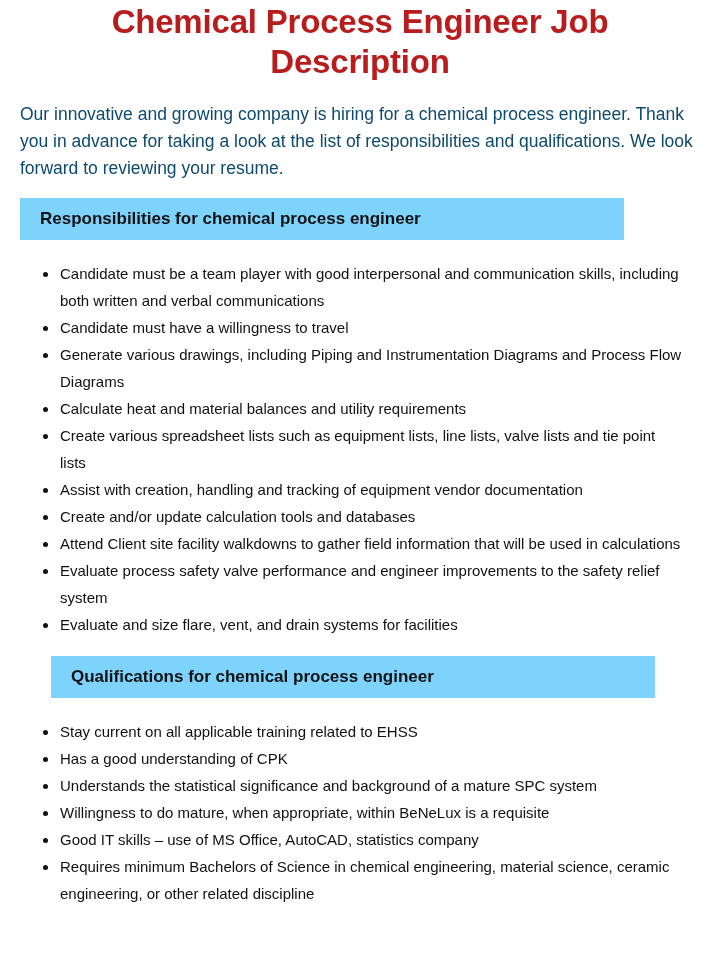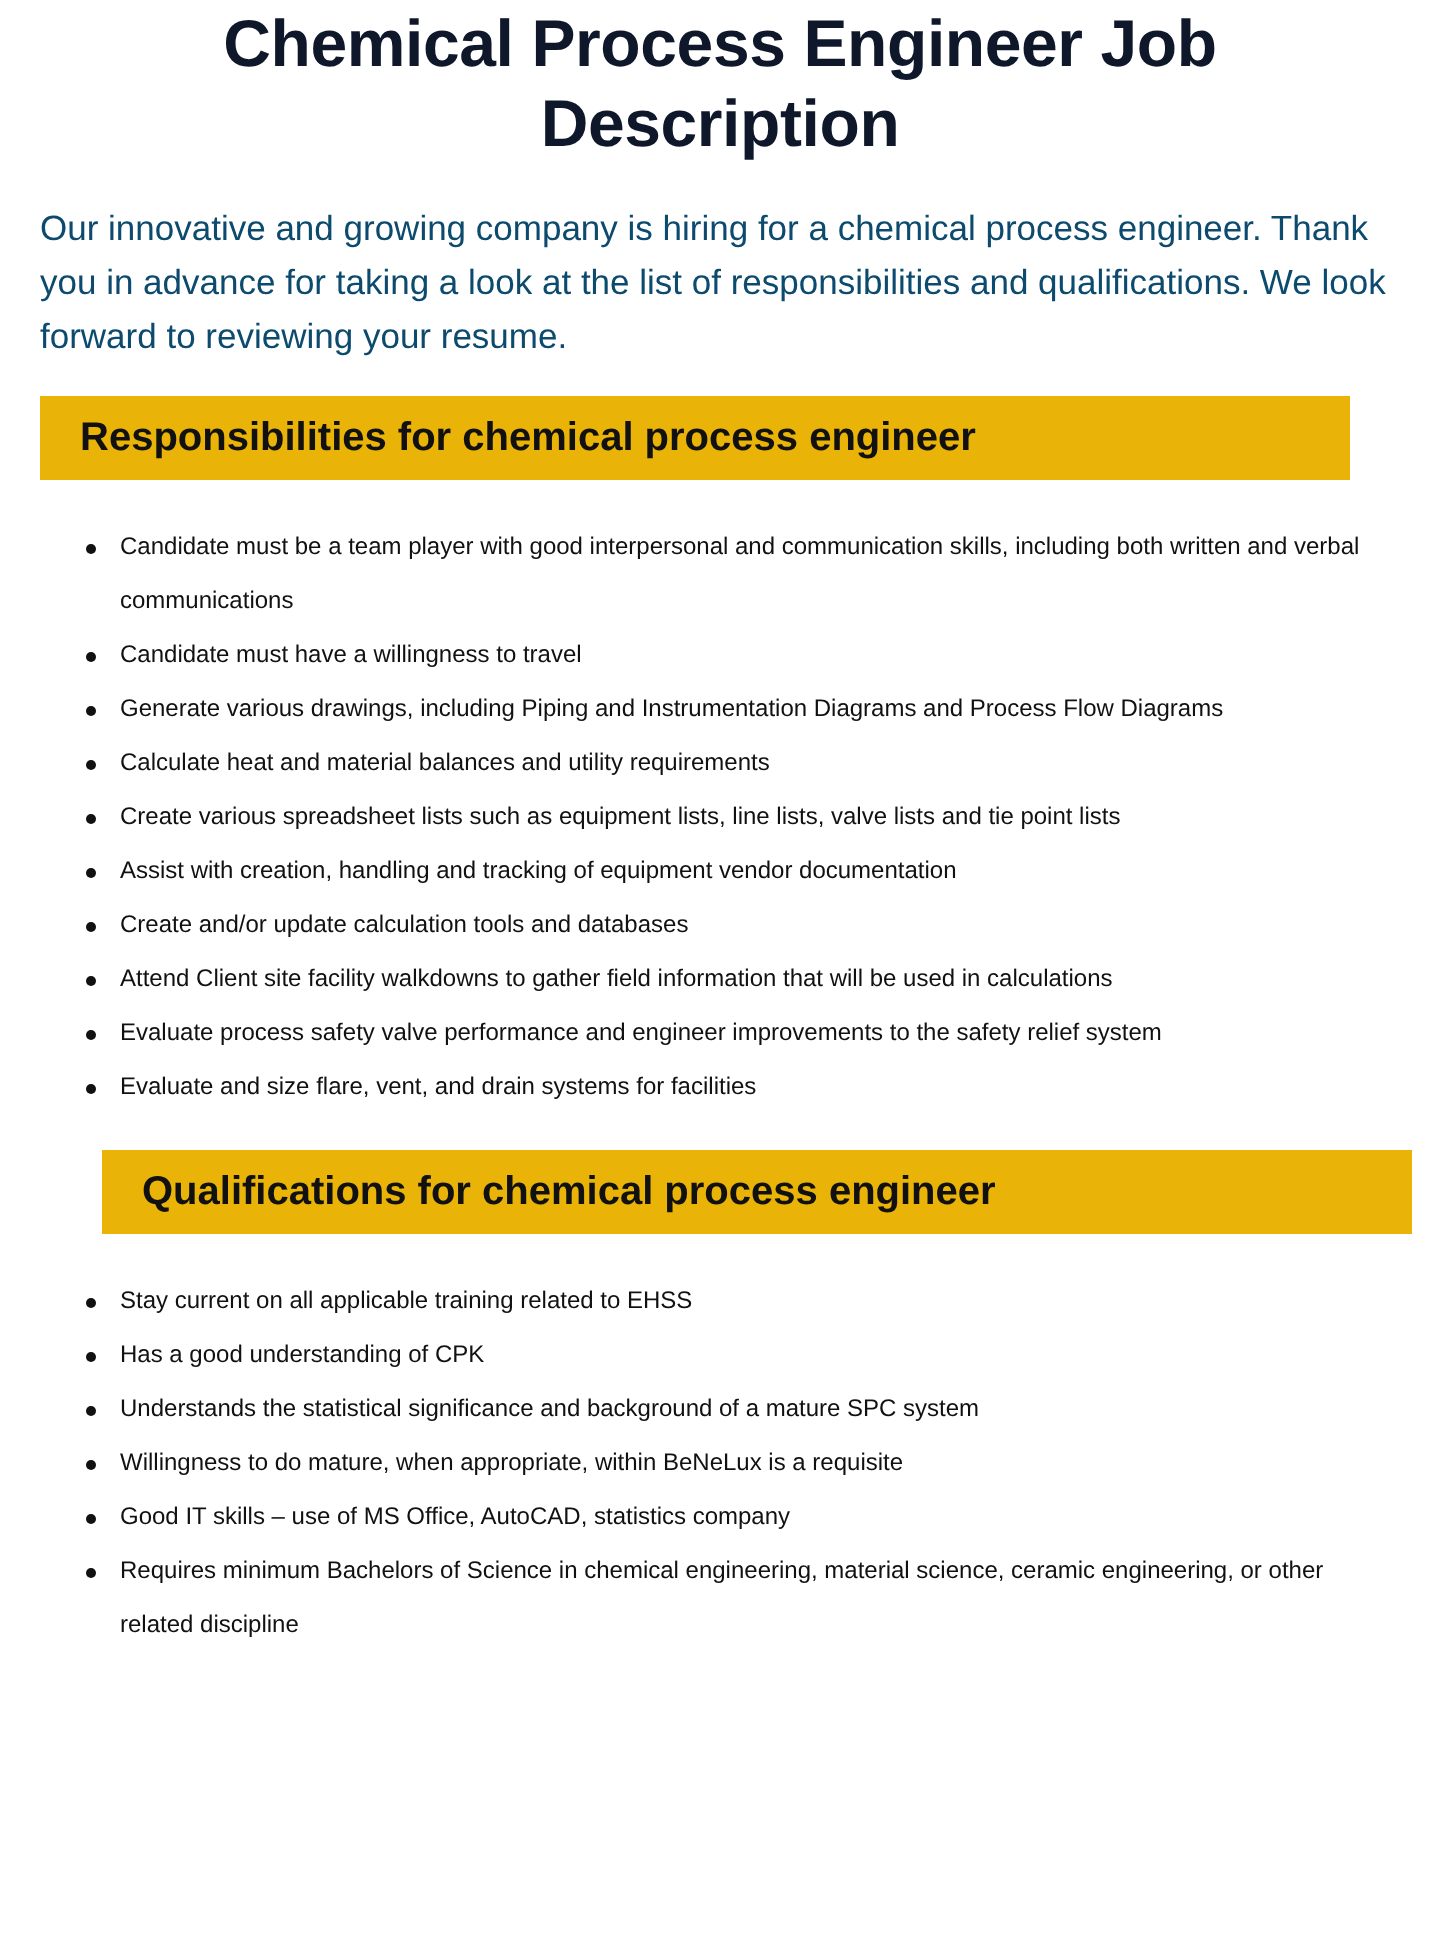--- a/index.html
+++ b/index.html
@@ -18,49 +18,49 @@
       padding: 0 20px 0 20px;
     }
     h1.title {
       margin: 0;
       padding-top: 2px;
       font-size: 33px;
       font-weight: bold;
       text-align: center;
       line-height: 40px;
       letter-spacing: -0.2px;
-      color: #0f172a;
+      color: #b91c1c;
     }
     .intro {
       margin: 19px 0 16px 0;
       font-size: 17.5px;
       line-height: 27px;
       color: #0c4a6e;
     }
     .section-header {
       margin-top: 16px;
-      background: #eab308;
+      background: #7dd3fc;
       height: 42px;
       display: flex;
       align-items: center;
       padding-left: 20px;
-      font-size: 20px;
+      font-size: 17px;
       font-weight: bold;
       color: #111111;
-      width: 655px;
+      width: 604px;
       box-sizing: border-box;
     }
     ul.items {
       list-style: none;
       margin: 20px 0 0 0;
       padding: 0 0 0 40px;
     }
     ul.items li {
       position: relative;
-      font-size: 12px;
+      font-size: 15px;
       line-height: 27px;
       color: #111111;
       padding-right: 18px;
     }
     ul.items li::before {
       content: "";
       position: absolute;
       left: -17px;
       top: 12px;
       width: 5px;

